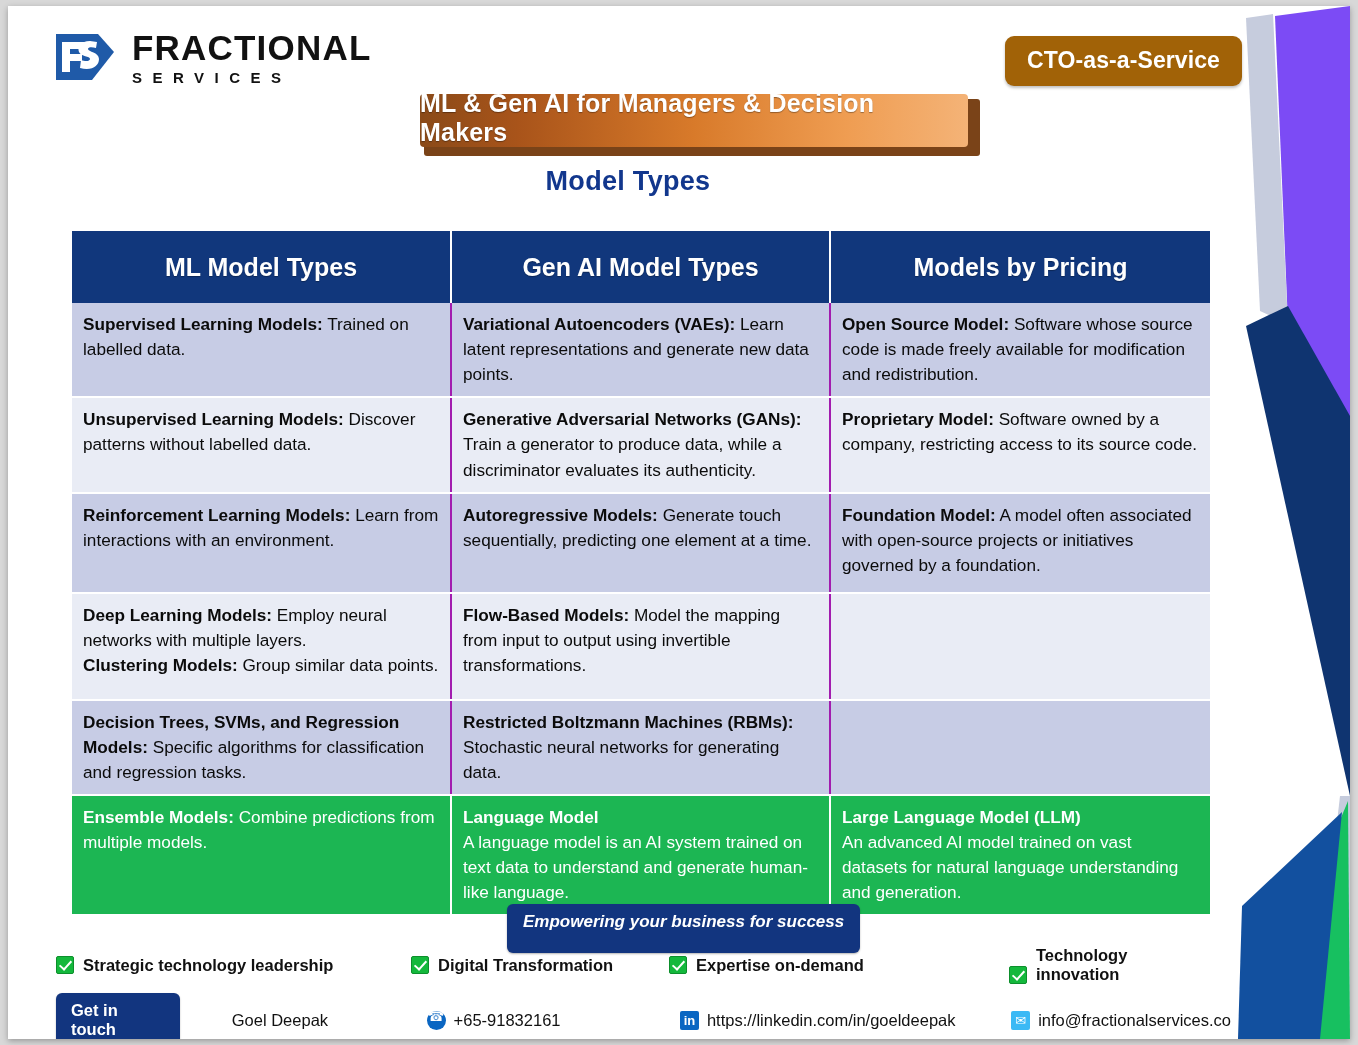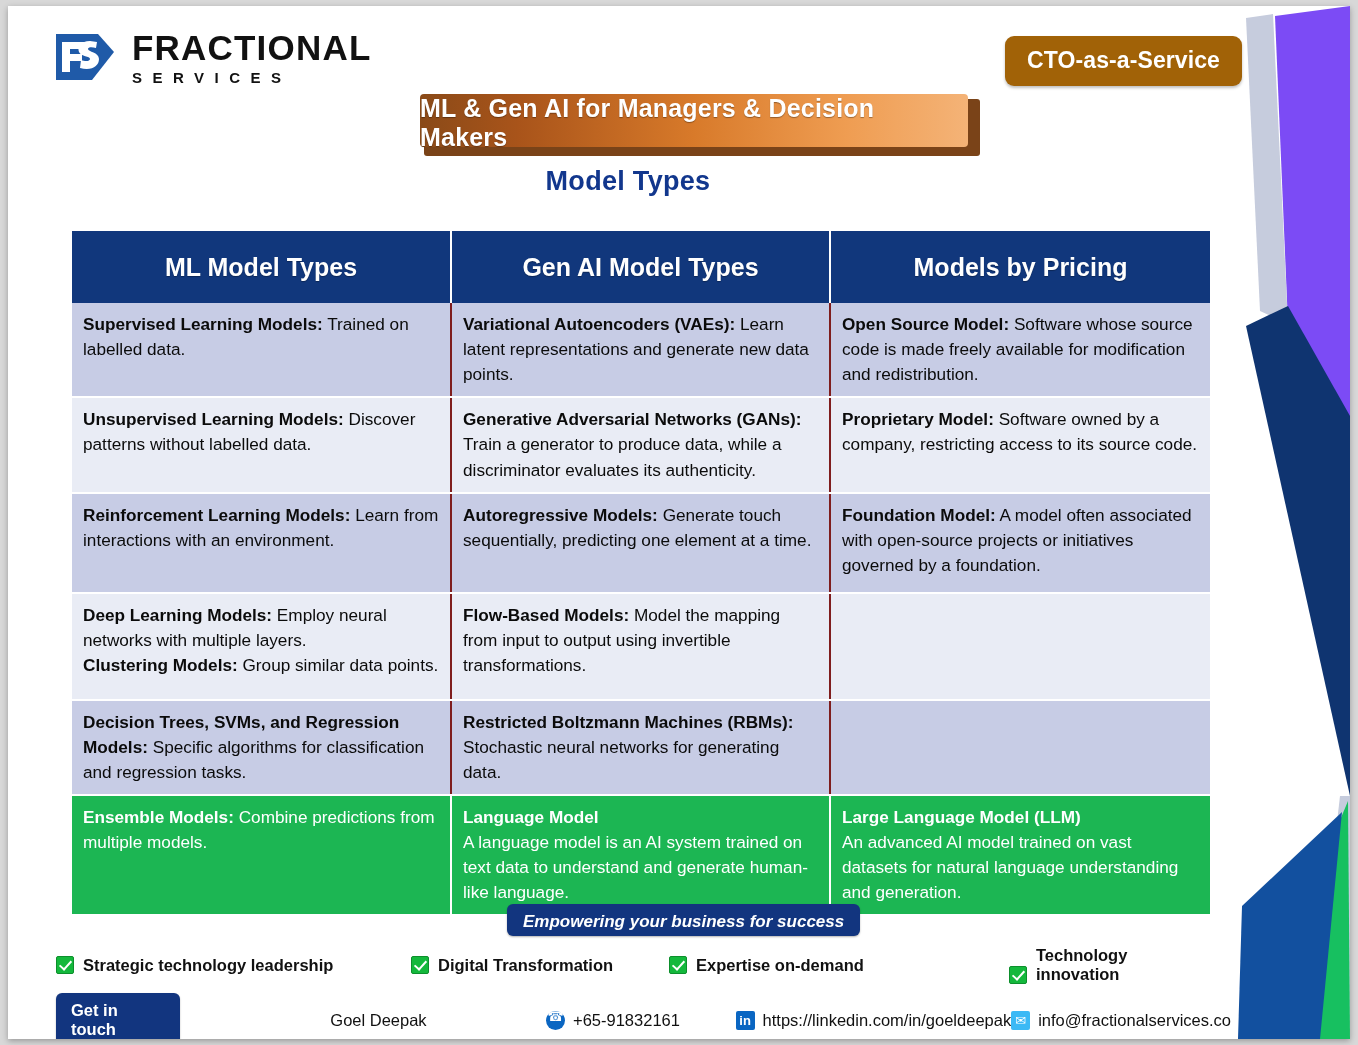--- a/index.html
+++ b/index.html
@@ -48,21 +48,21 @@
   
   #banner-wrap { position: absolute; left: 412px; top: 88px; width: 560px; height: 62px; }
   #banner-shadow {
     position:absolute; left: 4px; top: 5px; width: 556px; height: 57px;
     background: #7a4318; border-radius: 3px;
   }
   #banner {
     position: absolute; left:0; top:0; width: 548px; height: 53px;
     background: linear-gradient(90deg, #8a4a18 0%, #a9541a 18%, #d87a2a 50%, #ef9d52 78%, #f4b377 100%);
     border-radius: 4px;
-    display: flex; align-items: flex-start; justify-content: center;
+    display: flex; align-items: flex-end; justify-content: center;
   }
   #banner-text {
     color: #fff; font-size: 25px; font-weight: bold; letter-spacing: .2px;
     text-shadow: 0 1px 1px rgba(0,0,0,.35);
   }
 
   
   #section-heading {
     position: absolute; left: 0; top: 160px; width: 1240px;
     text-align: center;
@@ -89,41 +89,41 @@
     border-right: 2px solid #ffffff;
     text-shadow: 0 1px 1px rgba(0,0,0,.3);
   }
   #table th:last-child { border-right: none; }
   #table td {
     vertical-align: top;
     padding: 9px 11px 9px 11px;
     font-size: 17.2px;
     line-height: 1.46;
     color: #0b0b0b;
-    border-right: 2px solid #7f1d1d;
+    border-right: 2px solid #a21caf;
     border-bottom: 2px solid #ffffff;
   }
   #table td:last-child { border-right: none; }
   #table tr.shade-a td { background: #c7cce5; }
   #table tr.shade-b td { background: #e9ecf5; }
   #table tr.shade-green td { background: #1cb653; color: #ffffff; border-right-color:#ffffff; }
   #table td b { font-weight: bold; }
   #table tr.r1 td { height: 89px; }
   #table tr.r2 td { height: 89px; }
   #table tr.r3 td { height: 100px; }
   #table tr.r4 td { height: 107px; margin-top: 44px; }
   #table tr.r5 td { height: 89px; }
   #table tr.r6 td { height: 112px; }
 
   
   #tagline {
     position: absolute; left: 499px; top: 898px;
     background: #12357f;
     color: #fff; font-size: 17px; font-weight: bold; font-style: italic;
-    padding: 8px 16px 4px; border-radius: 6px;
+    padding: 8px 16px 21px; border-radius: 6px;
     box-shadow: 0 1px 2px rgba(0,0,0,.3);
   }
 
   
   #features {
     position: absolute; left: 48px; top: 940px; width: 1160px;
     display: flex; align-items: center;
   }
   .feature { display: flex; align-items: center; gap: 9px; font-size: 16.5px; font-weight: bold; color: #111; }
   .f0 { width: 355px; } .f1 { width: 258px; } .f2 { width: 340px; } .f3 { width: 200px; align-items: flex-end; }
@@ -140,21 +140,21 @@
   
   #contact {
     position: absolute; left: 48px; top: 987px; width: 1175px;
     display: flex; align-items: center;
   }
   #get-in-touch {
     background: #12357f; color: #fff; font-size: 16.5px; font-weight: bold;
     padding: 8px 15px 9px; border-radius: 6px; cursor: pointer;
     box-shadow: 0 1px 2px rgba(0,0,0,.28);
   }
-  .contact-item { display: flex; align-items: center; gap: 8px; font-size: 16.5px; color: #111; justify-content: flex-end; }
+  .contact-item { display: flex; align-items: center; gap: 8px; font-size: 16.5px; color: #111; }
   .ci-name { margin-left: 52px; width: 200px; }
   .ci-phone { width: 260px; }
   .ci-li { width: 340px; }
   .ci-mail { }
   .phone-icon {
     width: 19px; height: 19px; border-radius: 50%; background: #0a66c2;
     position: relative; flex: none;
   }
   .phone-icon::after {
     content: "\260E"; position: absolute; left: 0; top: -2px; width: 19px;

